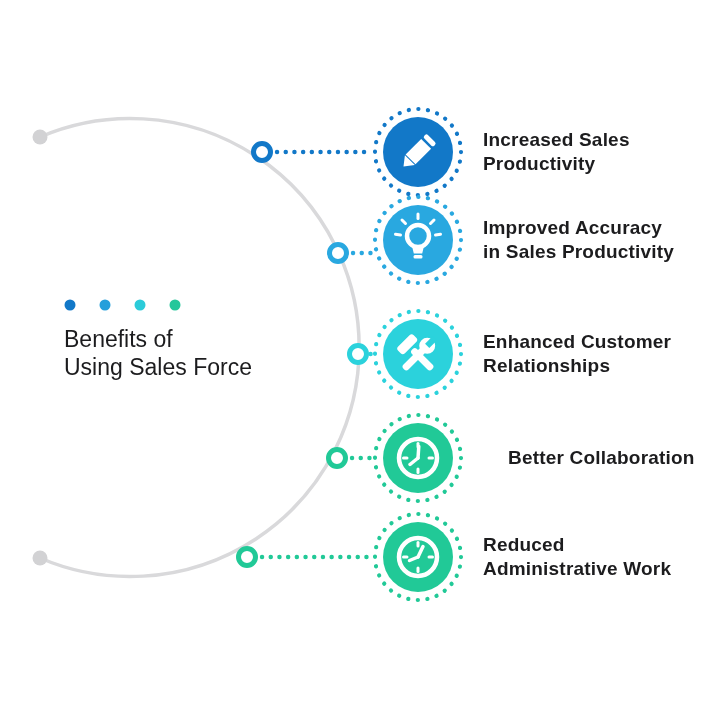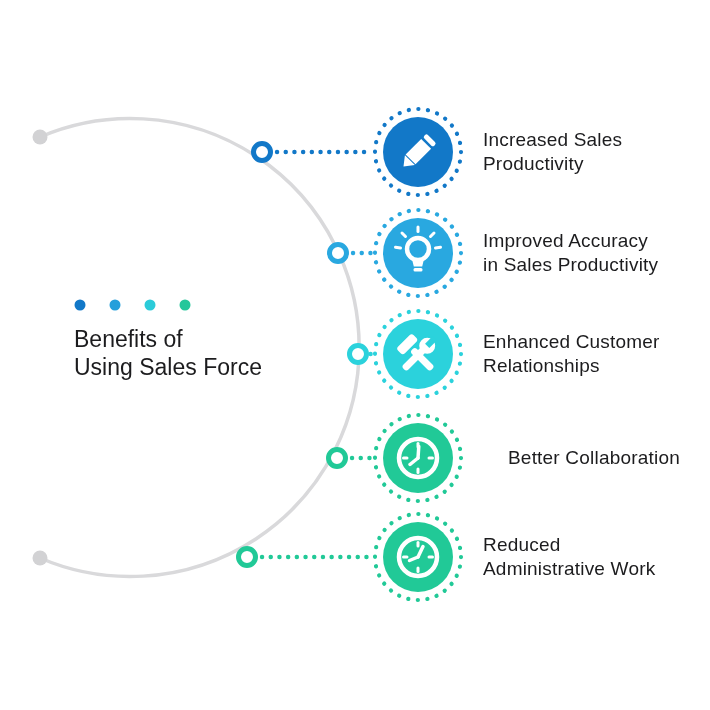--- a/index.html
+++ b/index.html
@@ -17,27 +17,27 @@
     left:370px;
     height:96px;
     display:flex;
     align-items:center;
   }
   .badge{flex:0 0 96px;}
   .label{
     margin-left:17px;
     font-size:19px;
     line-height:24px;
-    font-weight:400;
+    font-weight:700;
     letter-spacing:.2px;
     color:#1c1c1e;
     white-space:nowrap;
   }
   .label span{display:block;}
-  .title-block{position:absolute;left:74px;top:299px;}
+  .title-block{position:absolute;left:64px;top:299px;}
   .title-dots{display:block;}
   .title-text{
     margin-top:14px;
     font-size:23px;
     line-height:28px;
     font-weight:400;
     color:#1c1c1e;
   }
   .title-text .bold{font-weight:400;}
   .title-text span.line{display:block;}
@@ -87,21 +87,21 @@
         <rect x="-7" y="-11.5" width="14" height="22"></rect>
         <path d="M -7 11.5 L 0 20.5 L 7 11.5 Z"></path>
       </g>
     </svg>
     <div class="label">
       <span>Increased Sales</span>
       <span>Productivity</span>
     </div>
   </div>
 
-  <div class="item" style="top:205px;">
+  <div class="item" style="top:192px;">
     <svg class="badge" width="96" height="96" viewBox="0 0 96 96">
       <circle cx="48" cy="48" r="43" fill="none" stroke-width="4.2" stroke-linecap="round" stroke-dasharray="0.1 9.55" stroke="#29A8E0"></circle>
       <circle cx="48" cy="48" r="35" fill="#29A8E0"></circle>
       <g>
         <circle cx="48" cy="44" r="11" fill="none" stroke="#fff" stroke-width="4.5"></circle>
         <path d="M 42 54 L 54 54 L 52.2 61.5 L 43.8 61.5 Z" fill="#fff"></path>
         <rect x="43.5" y="63" width="9" height="3.5" rx="1.5" fill="#fff"></rect>
         <g stroke="#fff" stroke-width="3" stroke-linecap="round">
           <line x1="48" y1="26.5" x2="48" y2="22"></line>
           <line x1="60.5" y1="31.5" x2="64" y2="28"></line>

